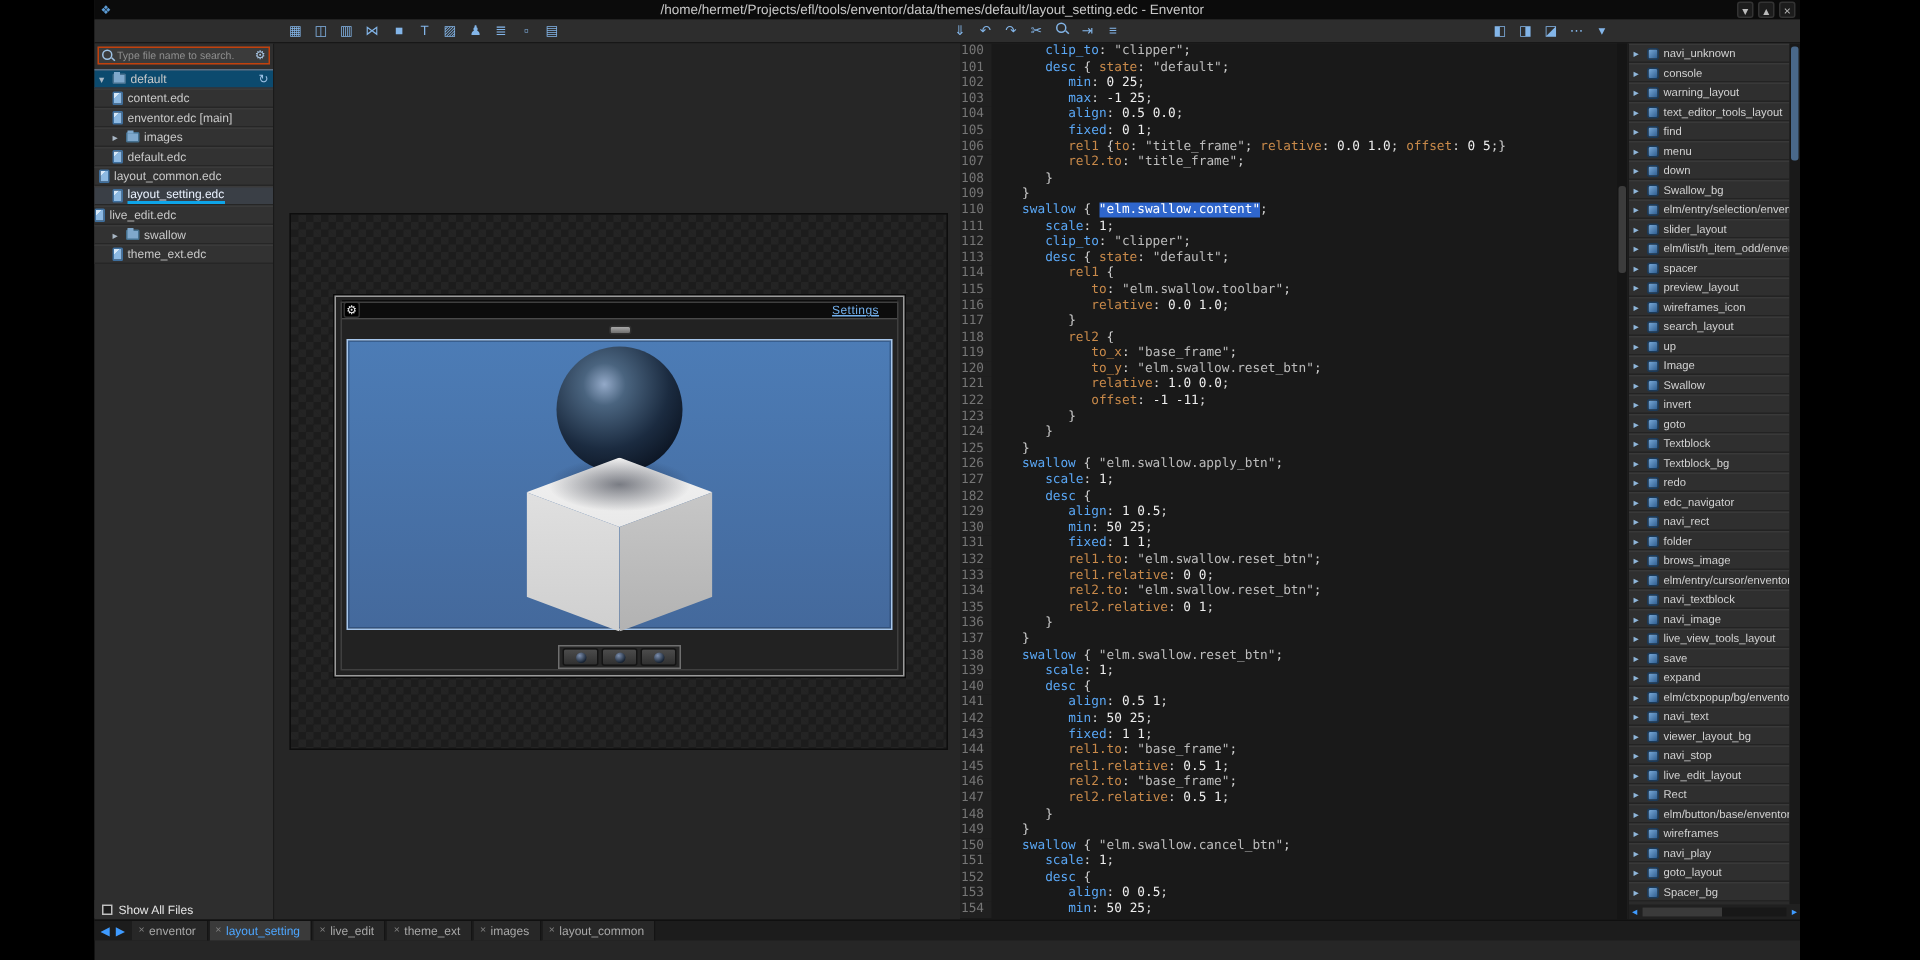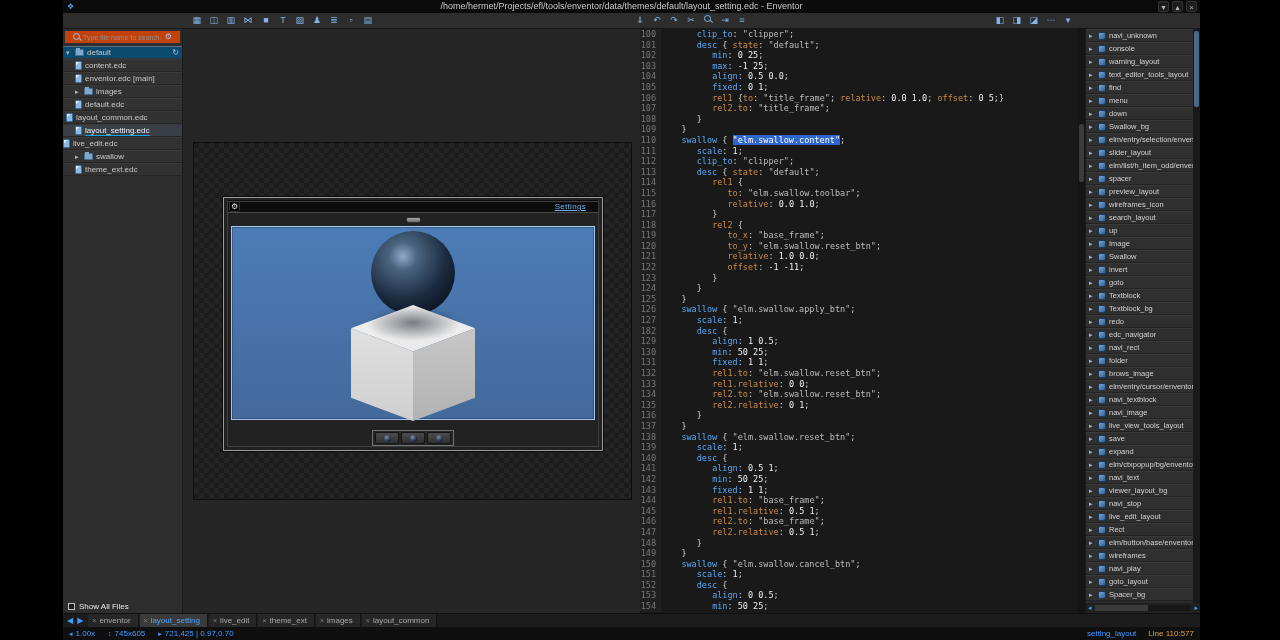--- a/index.html
+++ b/index.html
@@ -20,32 +20,32 @@
   .tgroup { position:absolute; top:1px; display:flex; gap:3px; }
   .g1 { left:127px; } .g2 { left:196px; } .g3 { left:570px; } .g4 { left:930px; }
   .t-icon { width:14px; height:13px; font-size:9px; line-height:13px; text-align:center; color:#83b5e8; }
   .t-icon .mag { color:#83b5e8; }
 
   
   .main { position:absolute; left:0; top:29px; right:0; bottom:27px; }
 
   
   .file-browser { position:absolute; left:0; top:0; bottom:0; width:120px; background:#2e2e2e; border-right:1px solid #1a1a1a; }
-  .search-row { margin:2px; height:12px; background:#3b3b3b; border:6px solid #c2410c; display:flex; align-items:center; gap:2px; padding:0 2px; }
+  .search-row { margin:2px; height:12px; background:#3b3b3b; border:1px solid #c2410c; display:flex; align-items:center; gap:2px; padding:0 2px; }
   .search-row input { flex:1; min-width:0; background:transparent; border:none; outline:none; color:#ccc; font-size:7px; font-family:"Liberation Sans",sans-serif; }
   .search-row input::placeholder { color:#8f8f8f; }
   .gear-glyph { color:#a9c6e4; font-size:8px; line-height:10px; }
   .mag { position:relative; width:8px; height:8px; display:inline-block; color:#9fc3e6; flex:none; }
   .mag::before { content:""; position:absolute; left:0; top:0; width:5px; height:5px; border:1px solid currentColor; border-radius:50%; }
   .mag::after { content:""; position:absolute; left:5.5px; top:6px; width:3px; height:1px; background:currentColor; transform:rotate(45deg); }
   .tree { position:absolute; left:0; right:0; top:17px; }
   .tree-row { height:13px; display:flex; align-items:center; gap:3px; font-size:8px; color:#c9c9c9; background:#323232; border-top:1px solid #3a3a3a; border-bottom:1px solid #262626; overflow:hidden; white-space:nowrap; }
   .tree-row.focused { background:#0c4a6e; border-top-color:#5c6e82; border-bottom-color:#2b3742; }
   .tree-row.active { background:#3a3f46; }
-  .tree-row.active .tree-label { color:#eaf2ff; border-bottom:1px solid #0ea5e9; }
+  .tree-row.active .tree-label { color:#eaf2ff; border-bottom:3px solid #0ea5e9; }
   .arrow { color:#a8b6c4; font-size:7px; width:6px; flex:none; }
   .ficon { width:7px; height:9px; flex:none; border:1px solid #3e6f9e; border-radius:1px; background:linear-gradient(135deg,#d7e8f8 30%,#8db9e2 30%); }
   .dicon { width:9px; height:7px; flex:none; background:#7fa8cc; border:1px solid #45708f; border-radius:1px; position:relative; }
   .dicon::before { content:""; position:absolute; left:0; top:-2px; width:4px; height:2px; background:#7fa8cc; }
   .refresh { margin-left:auto; margin-right:3px; color:#9fc3e6; font-size:8px; }
   .show-all { position:absolute; left:0; right:0; bottom:1px; height:12px; display:flex; align-items:center; gap:4px; padding-left:5px; color:#e6e6e6; font-size:8px; background:#2e2e2e; }
   .checkbox { width:7px; height:7px; border:1px solid #c0c0c0; background:#1d1d1d; flex:none; }
 
   
   .live-view { position:absolute; left:120px; top:0; bottom:0; width:457px; background:#262626; }
@@ -580,35 +580,15 @@
             <span class="tab-close">×</span>
             <span class="tab-label">images</span>
           </div>
           <div class="tab">
             <span class="tab-close">×</span>
             <span class="tab-label">layout_common</span>
           </div>
         </div>
     </div>
 
-    <div class="statusbar">
-      <div class="status-left">
-          <span class="status-item">
-            <span class="status-icon">◂</span>
-            <span>1.00x</span>
-          </span>
-          <span class="status-item">
-            <span class="status-icon">↕</span>
-            <span>745x605</span>
-          </span>
-          <span class="status-item">
-            <span class="status-icon">▸</span>
-            <span>721,425 | 0.97,0.70</span>
-          </span>
-        </div>
-      <div class="status-right">
-          <span style="color: rgb(63, 155, 255);">setting_layout</span>
-          <span style="color: rgb(226, 162, 63);">Line 110:577</span>
-        </div>
-    </div>
 
   </div>
 </div>
 
 </body></html>

